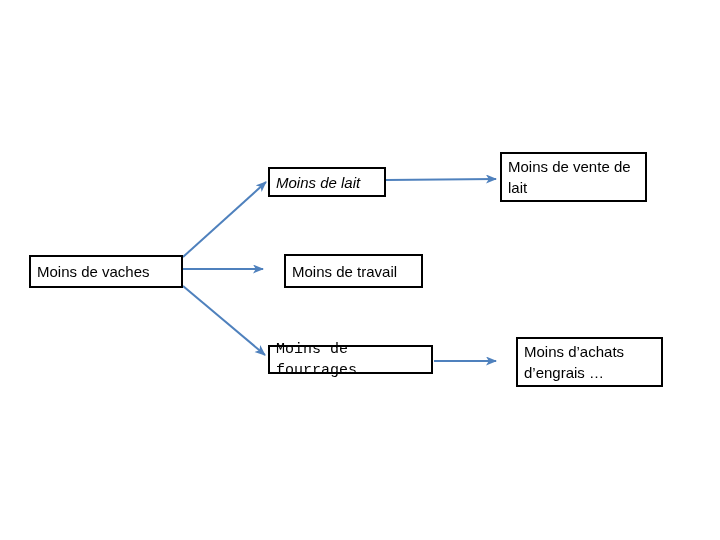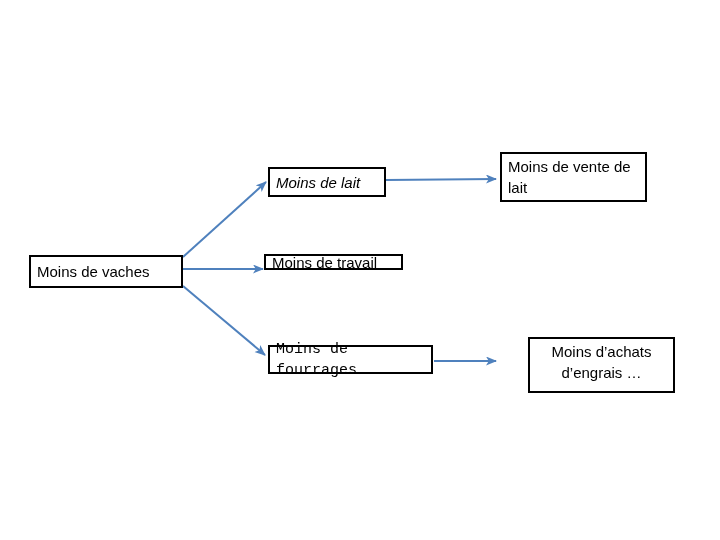--- a/index.html
+++ b/index.html
@@ -25,24 +25,24 @@
     line-height: 21px;
     display: flex;
     align-items: center;
     padding: 2px 6px;
   }
   .node.multiline {
     align-items: flex-start;
   }
   #node-vaches    { left: 29px;  top: 255px; width: 154px; height: 33px; }
   #node-lait      { left: 268px; top: 167px; width: 118px; height: 30px; }
-  #node-travail   { left: 264px; top: 254px; width: 139px; height: 16px; }
+  #node-travail   { left: 284px; top: 254px; width: 139px; height: 34px; }
   #node-fourrages { left: 268px; top: 345px; width: 165px; height: 29px; }
   #node-vente     { left: 500px; top: 152px; width: 147px; height: 50px; }
-  #node-achats    { left: 528px; top: 337px; width: 147px; height: 56px; text-align: center; }
+  #node-achats    { left: 516px; top: 337px; width: 147px; height: 50px; }
   #arrow-layer {
     position: absolute;
     left: 0; top: 0;
     width: 720px;
     height: 540px;
     pointer-events: none;
   }
   #arrow-layer path.edge {
     stroke: var(--arrow-color, #4f81bd);
     stroke-width: 2;

